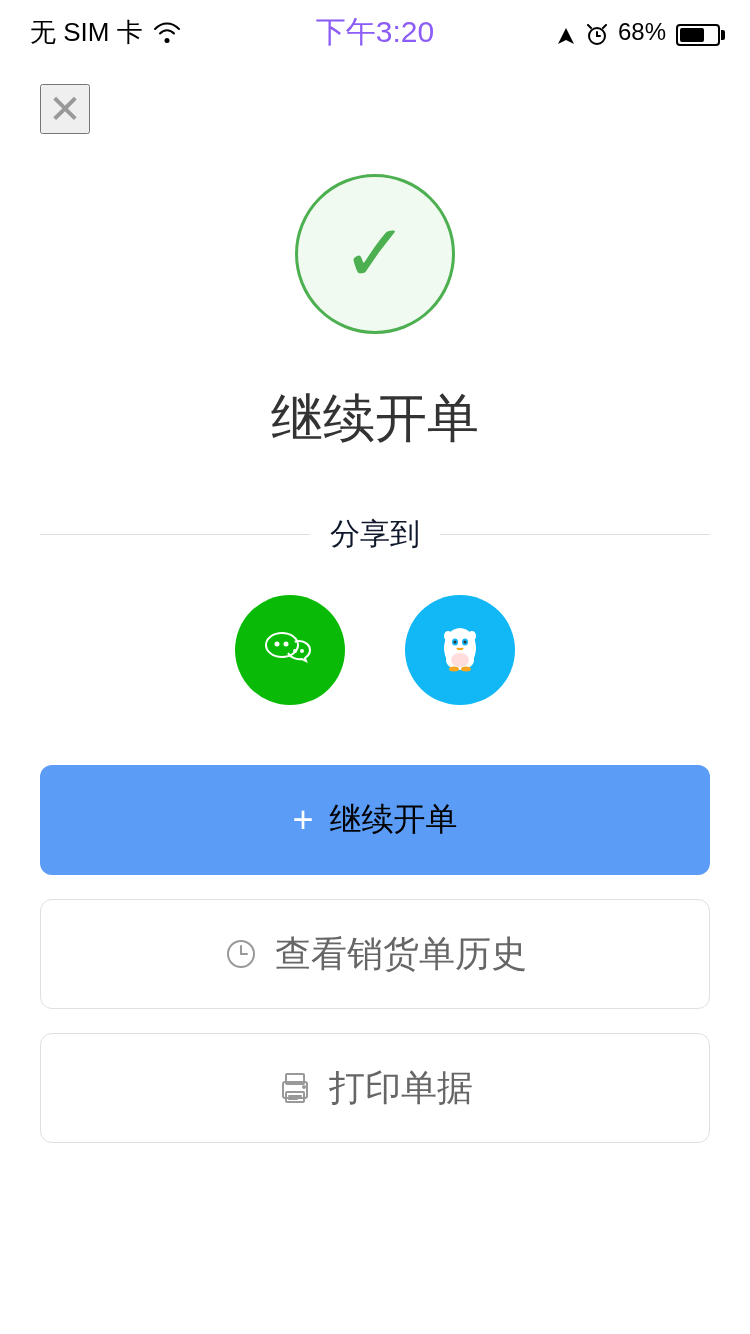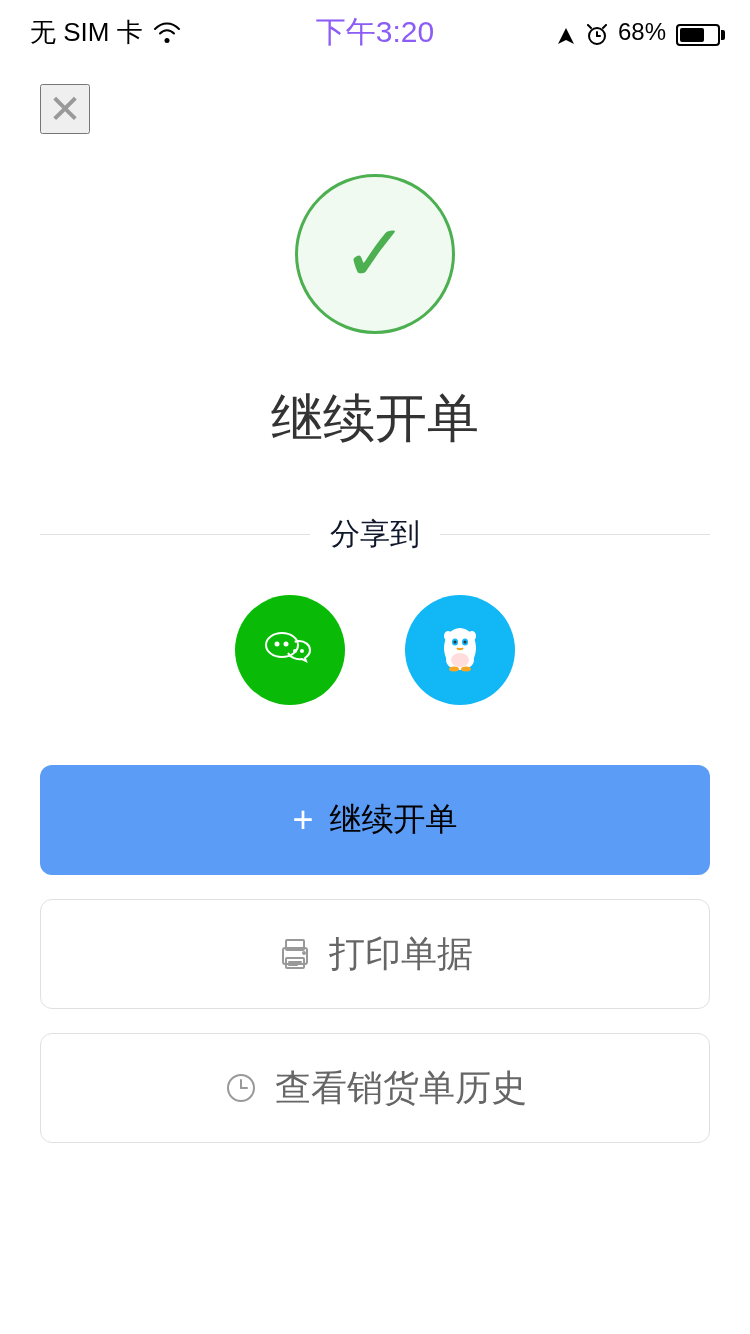--- a/index.html
+++ b/index.html
@@ -311,32 +311,32 @@
     </div>
   </div>
 
   <button class="btn-primary">
     <span style="color:white;font-size:36px;">+</span>
     <span class="btn-primary-text">继续开单</span>
   </button>
 
   <button class="btn-secondary">
     <svg width="36" height="36" viewBox="0 0 36 36" fill="none">
+      <circle cx="18" cy="18" r="13" stroke="#999" stroke-width="2" fill="none"></circle>
+      <line x1="18" y1="10" x2="18" y2="18" stroke="#999" stroke-width="2" stroke-linecap="round"></line>
+      <line x1="18" y1="18" x2="24" y2="18" stroke="#999" stroke-width="2" stroke-linecap="round"></line>
+    </svg>
+    <span class="btn-secondary-text">查看销货单历史</span>
+  </button>
+
+  <button class="btn-secondary">
+    <svg width="36" height="36" viewBox="0 0 36 36" fill="none">
       <rect x="6" y="12" width="24" height="16" rx="2" stroke="#999" stroke-width="2" fill="none"></rect>
       <rect x="9" y="4" width="18" height="10" rx="1" stroke="#999" stroke-width="2" fill="none"></rect>
       <rect x="9" y="22" width="18" height="10" rx="1" stroke="#999" stroke-width="2" fill="none"></rect>
       <circle cx="27" cy="17" r="2" fill="#999"></circle>
       <line x1="12" y1="26" x2="24" y2="26" stroke="#999" stroke-width="2" stroke-linecap="round"></line>
       <line x1="12" y1="29" x2="20" y2="29" stroke="#999" stroke-width="2" stroke-linecap="round"></line>
     </svg>
     <span class="btn-secondary-text">打印单据</span>
   </button>
 
-  <button class="btn-secondary">
-    <svg width="36" height="36" viewBox="0 0 36 36" fill="none">
-      <circle cx="18" cy="18" r="13" stroke="#999" stroke-width="2" fill="none"></circle>
-      <line x1="18" y1="10" x2="18" y2="18" stroke="#999" stroke-width="2" stroke-linecap="round"></line>
-      <line x1="18" y1="18" x2="24" y2="18" stroke="#999" stroke-width="2" stroke-linecap="round"></line>
-    </svg>
-    <span class="btn-secondary-text">查看销货单历史</span>
-  </button>
-
 </div>
 
 </body></html>

